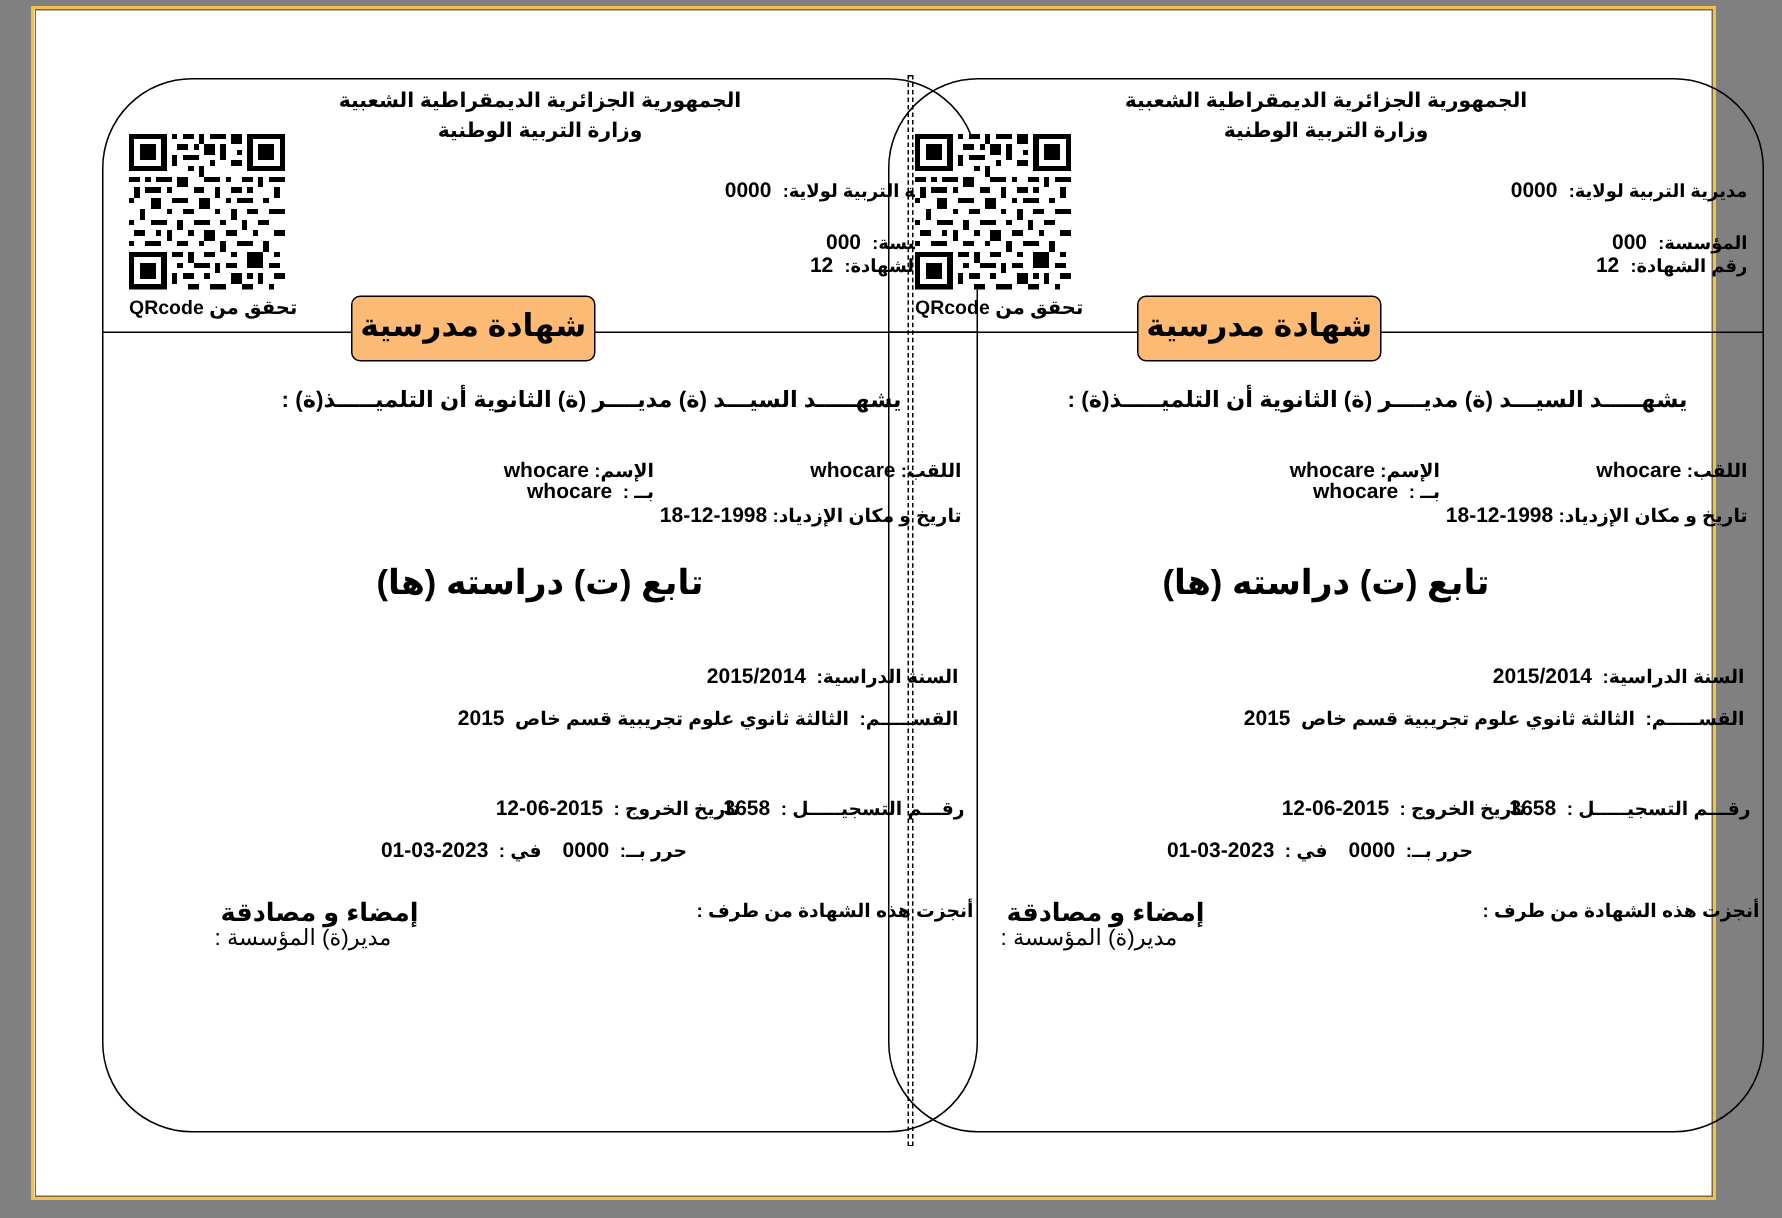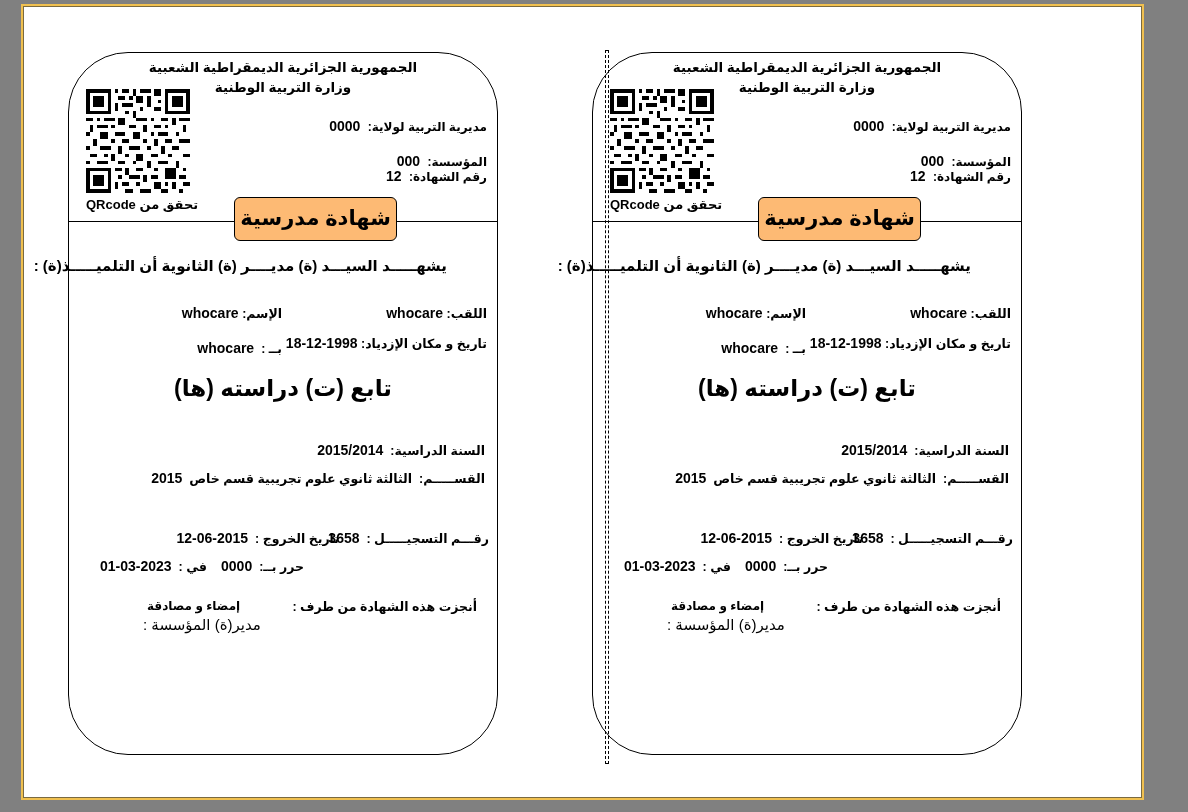--- a/index.html
+++ b/index.html
@@ -33,21 +33,21 @@
     height: 714px;
     border-left: 1px dashed #000;
     border-right: 1px dashed #000;
     border-top: 1px solid #000;
     border-bottom: 1px solid #000;
     box-sizing: border-box;
   }
   .card {
     position: absolute;
     top: 52px;
-    width: 430px;
+    width: 584px;
     height: 703px;
     border: 1.4px solid #000;
     border-radius: 60px;
     box-sizing: border-box;
     color: #000;
   }
   .card.left { left: 68px; }
   .card.right { left: 592px; }
 
   .abs { position: absolute; white-space: nowrap; }
@@ -122,38 +122,38 @@
   }
   .row {
     font-size: 12.5px;
     direction: rtl;
     font-weight: bold;
   }
   .row .v { font-size: 14px; font-weight: bold; text-align: right; }
   .surname { right: 10px; top: 252px; }
   .firstname { right: 215px; top: 252px; }
   .birth { right: 10px; top: 282px; }
-  .birthplace { right: 215px; top: 287px; }
+  .birthplace { right: 215px; top: 266px; }
 
   .follow {
     left: 0; right: 0;
     top: 322px;
     text-align: center;
     font-weight: bold;
     font-size: 23px;
     direction: rtl;
   }
   .year { right: 12px; top: 389px; }
   .section { right: 12px; top: 417px; }
   .regno { right: 8px; top: 477px; }
   .exitdate { right: 158px; top: 477px; }
   .issuedby { right: 193px; top: 505px; }
   .issuedon { right: 290px; top: 505px; }
-  .doneby { right: 20px; top: 546px; font-weight: bold; font-size: 12.5px; direction: rtl; }
-  .sign1 { left: 78px; top: 546px; font-weight: bold; font-size: 12px; direction: rtl; }
+  .doneby { right: 2px; top: 546px; font-weight: bold; font-size: 12.5px; direction: rtl; }
+  .sign1 { left: 78px; top: 546px; font-weight: bold; font-size: 17px; direction: rtl; }
   .sign2 { left: 74px; top: 563px; font-weight: normal; font-size: 15px; direction: rtl; }
 </style>
 </head>
 <body>
 
 <div class="page">
   <div class="divider"></div>
 </div>
 
 <div class="card left">

